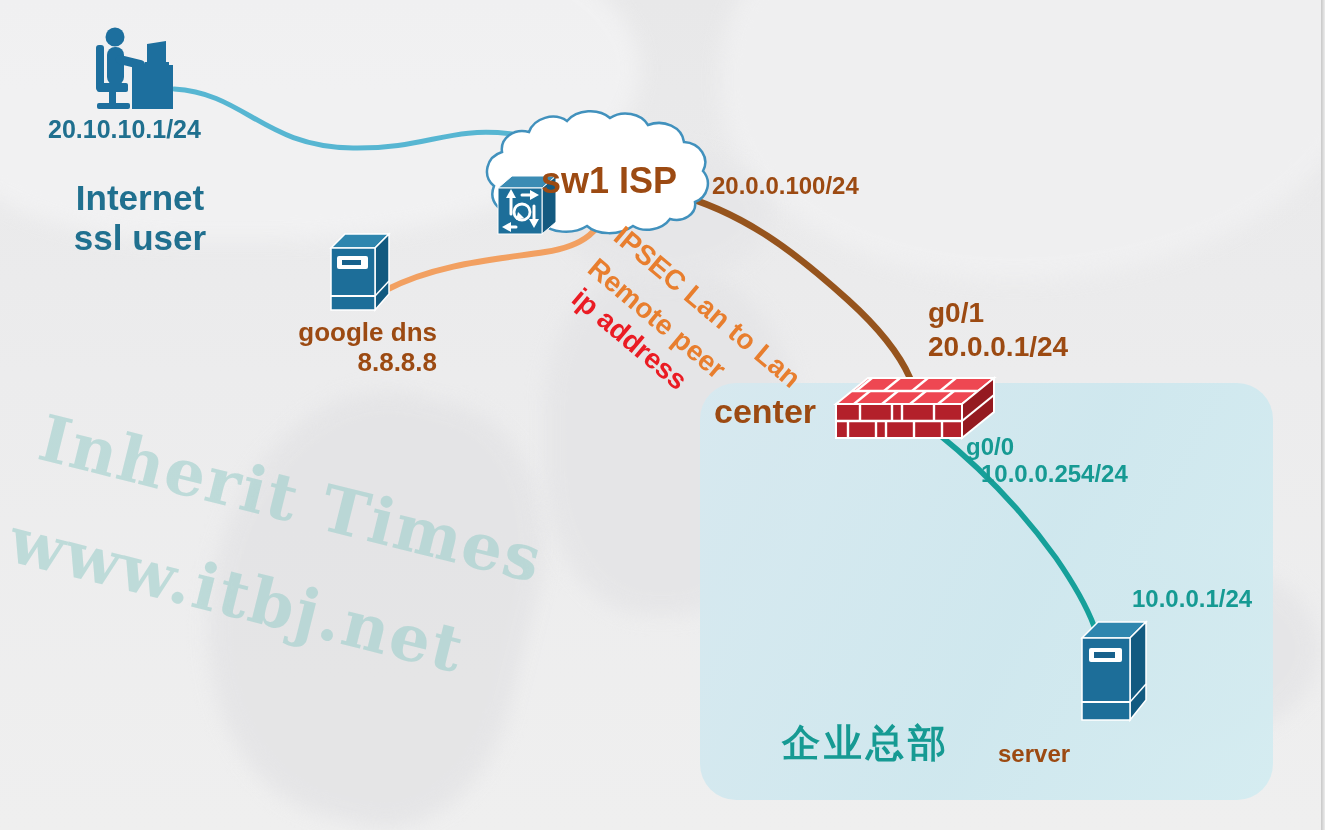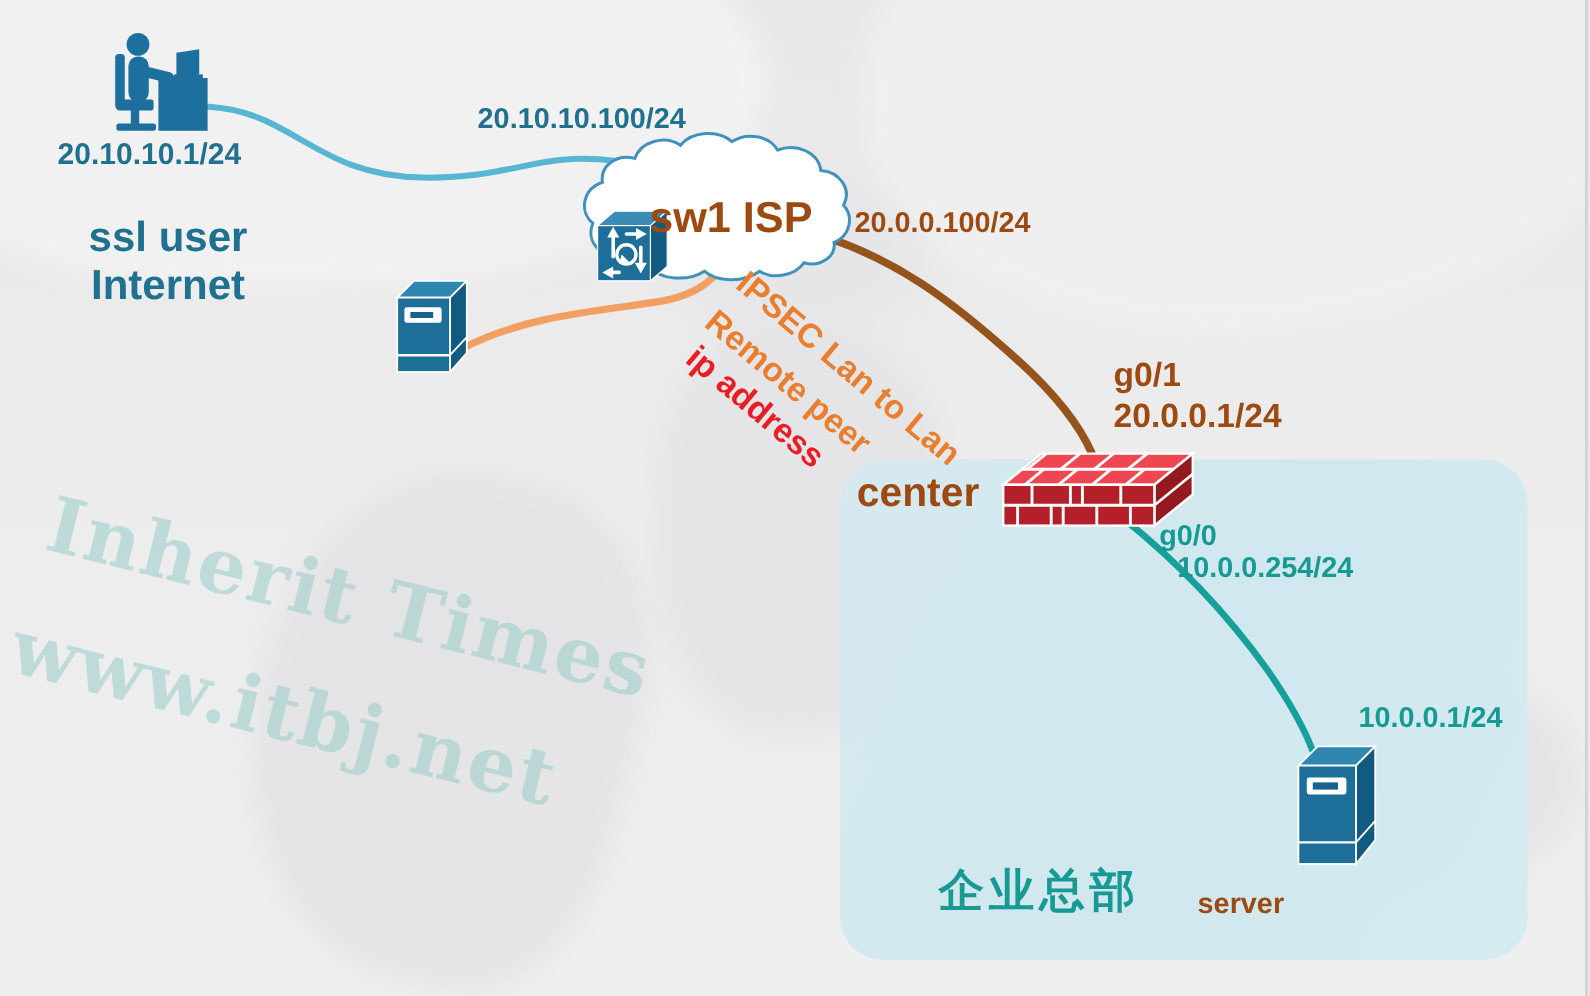--- a/index.html
+++ b/index.html
@@ -145,30 +145,33 @@
       <rect x="1" y="75" width="33" height="6" rx="2"></rect>
       <polygon points="51,16 70,13 70,34 51,36"></polygon>
       <rect x="49" y="34" width="24" height="4"></rect>
       <rect x="36" y="37" width="41" height="44"></rect>
     </g>
   </svg>
 
   <div class="lbl teal-blue z4" style="left:48px;top:115px;font-size:25px;">20.10.10.1/24</div>
 
   <div class="lbl teal-blue z4" style="left:60px;top:178px;width:160px;font-size:35px;text-align:center;">
+    <div>Internet</div>
     <div>ssl user</div>
-    <div>Internet</div>
   </div>
 
-  <div class="lbl teal-blue z4" style="left:398px;top:86px;font-size:24px;">20.10.10.100/24</div>
 
   <div class="lbl brown z4" style="left:541px;top:148px;font-size:36px;margin-top:12px;">sw1 ISP</div>
 
   <div class="lbl brown z4" style="left:712px;top:172px;font-size:24px;">20.0.0.100/24</div>
 
+  <div class="lbl brown z4" style="left:289px;top:318px;width:148px;font-size:26px;text-align:right;">
+    <div>google dns</div>
+    <div>8.8.8.8</div>
+  </div>
 
   <div class="lbl orange rot z4" style="left:628px;top:220px;font-size:28px;">IPSEC Lan to Lan</div>
   <div class="lbl orange rot z4" style="left:602px;top:252px;font-size:28px;">Remote peer</div>
   <div class="lbl red rot z4" style="left:586px;top:282px;font-size:28px;">ip address</div>
 
   <div class="lbl brown z4" style="left:928px;top:296px;font-size:28px;line-height:1.2;">
     <div>g0/1</div>
     <div>20.0.0.1/24</div>
   </div>
 

